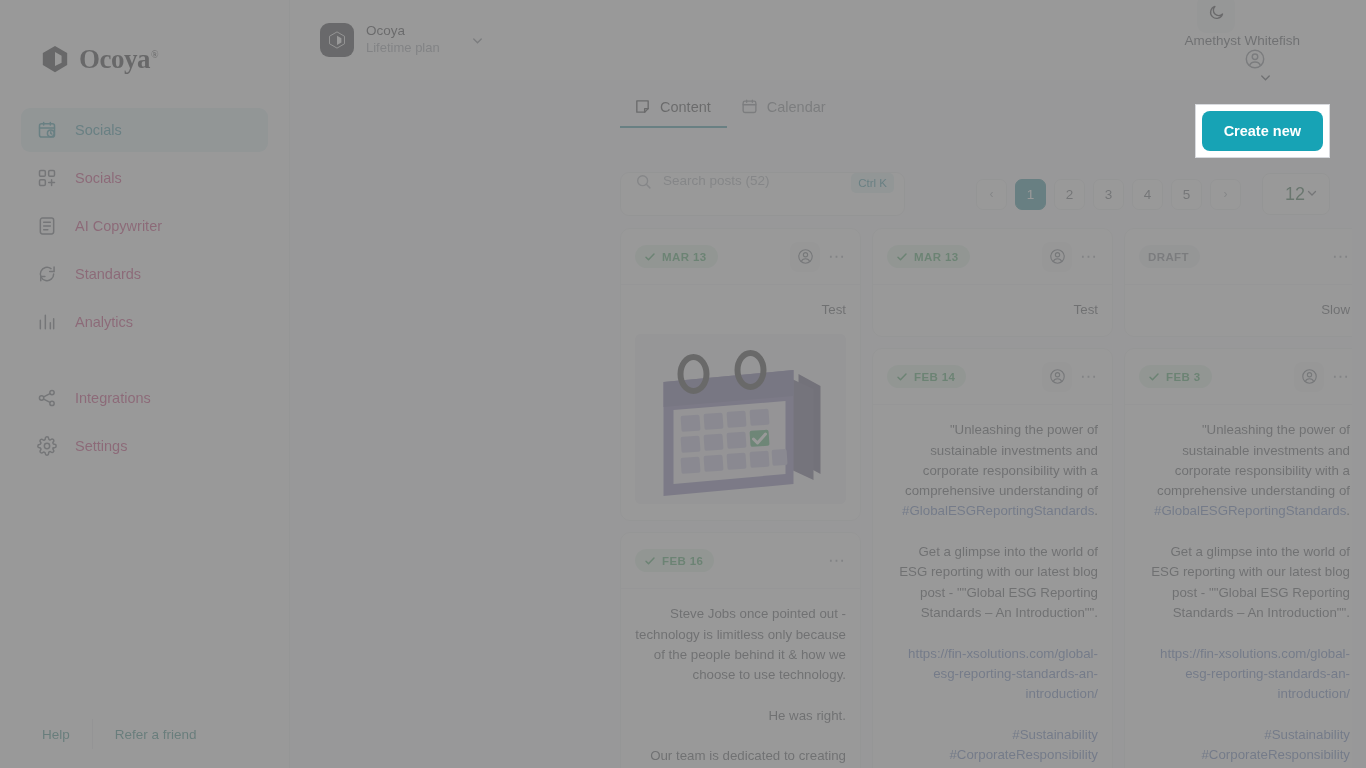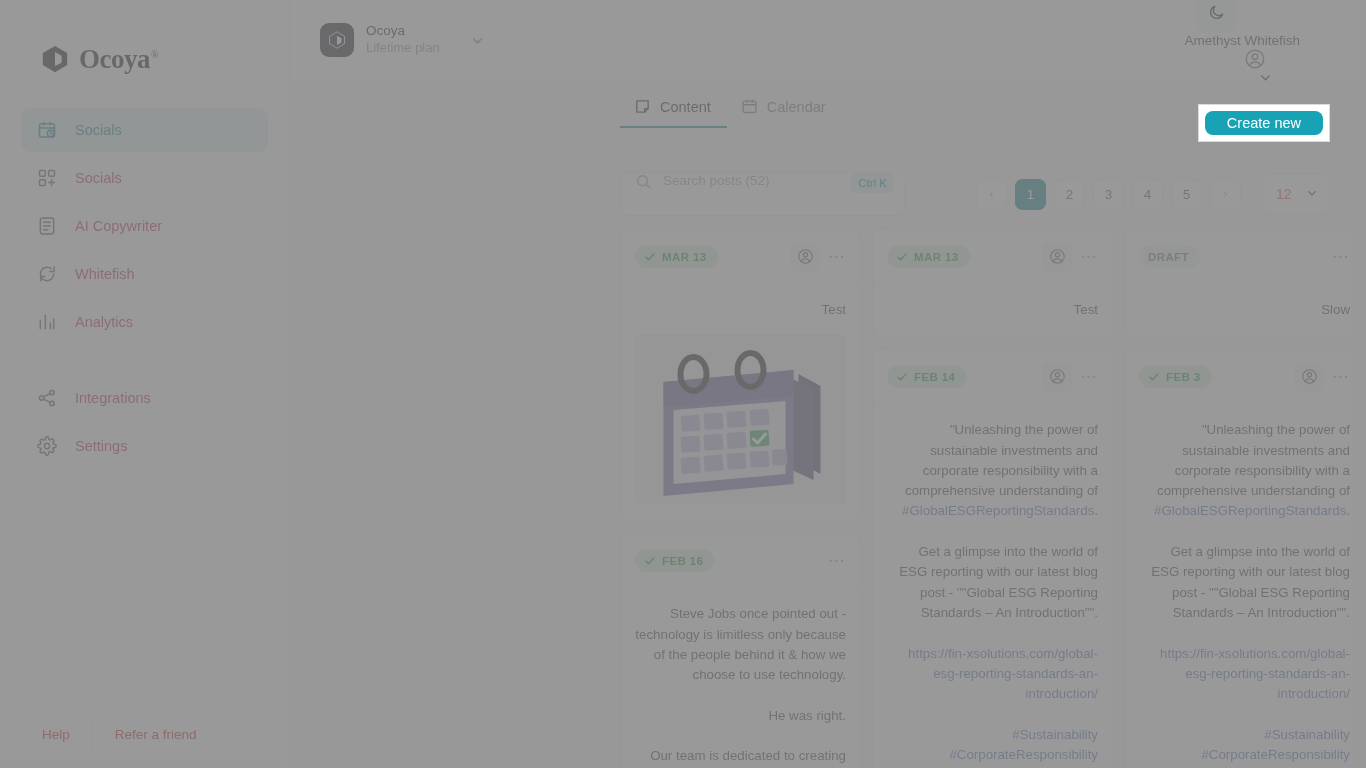--- a/index.html
+++ b/index.html
@@ -66,21 +66,21 @@
   .nav-gap { height: 28px; }
 
   .sidebar-footer {
     margin-top: auto;
     height: 68px;
     display: flex; align-items: center;
     padding: 0 0 0 20px;
     gap: 0px;
   }
   .footer-link {
-    font-size: 13.5px; color: #b91c1c; cursor: pointer;
+    font-size: 13.5px; color: #0f766e; cursor: pointer;
     padding: 0 22px;
   }
   .footer-sep { width:1px; height: 30px; background:#e3e6ea; }
 
   
   .main {
     flex: 1 1 auto; height: 768px;
     position: relative;
     background: #fbfbfc;
     overflow: hidden;
@@ -161,38 +161,38 @@
     font-size: 13.5px; display: flex; align-items: center; justify-content: center;
     cursor: pointer;
   }
   .pg.active { background: #0d7c8a; border-color: #0d7c8a; color: #ffffff; }
   .pg.arrow { color: #9aa0a8; font-size: 12px; }
   .per-page {
     margin-left: 13px;
     width: 68px; height: 42px;
     border: 1px solid #e6e8ec; border-radius: 8px;
     background: #ffffff;
-    display: flex; align-items: center; justify-content: space-between;
+    display: flex; align-items: center; justify-content: flex-end;
     padding: 0 10px 0 13px;
-    font-size: 14px; color: #ef4444; cursor: pointer;
+    font-size: 18px; color: #14532d; cursor: pointer;
   }
 
   
   .create-wrap {
     position: absolute; top: 104px; right: 36px;
     background: #ffffff;
     padding: 6px;
     border: 1px solid #d8dade;
     z-index: 60;   
   }
   .create-btn {
     background: #17a3b5; color: #ffffff;
     border: none; border-radius: 8px;
-    height: 24px; padding: 0 22px;
-    font-size: 14.5px; font-weight: 400;
+    height: 40px; padding: 0 22px;
+    font-size: 14.5px; font-weight: 700;
     font-family: "Liberation Sans", sans-serif;
     cursor: pointer;
   }
 
   
   .board {
     position: absolute; top: 228px; left: 330px; right: 14px; bottom: 0;
     display: flex; gap: 11px;
     overflow: hidden;
   }
@@ -292,21 +292,21 @@
         <span>AI Copywriter</span>
       </div>
       <div class="nav-item">
         <span class="ico">
           <svg viewBox="0 0 24 24" fill="none" stroke="#4a5059" stroke-width="1.8" stroke-linecap="round">
               <path d="M20 12a8 8 0 1 1-3.2-6.4"></path>
               <path d="M20.5 3.5V9h-5.3"></path>
               <path d="M4.5 20v-5h5"></path>
             </svg>
         </span>
-        <span>Whitefish</span>
+        <span>Standards</span>
       </div>
       <div class="nav-item">
         <span class="ico">
           <svg viewBox="0 0 24 24" fill="none" stroke="#4a5059" stroke-width="1.8" stroke-linecap="round">
               <path d="M4 20V10M10 20V4M16 20v-7M20 20V8"></path>
             </svg>
         </span>
         <span>Analytics</span>
       </div>
       <div class="nav-gap"></div>

